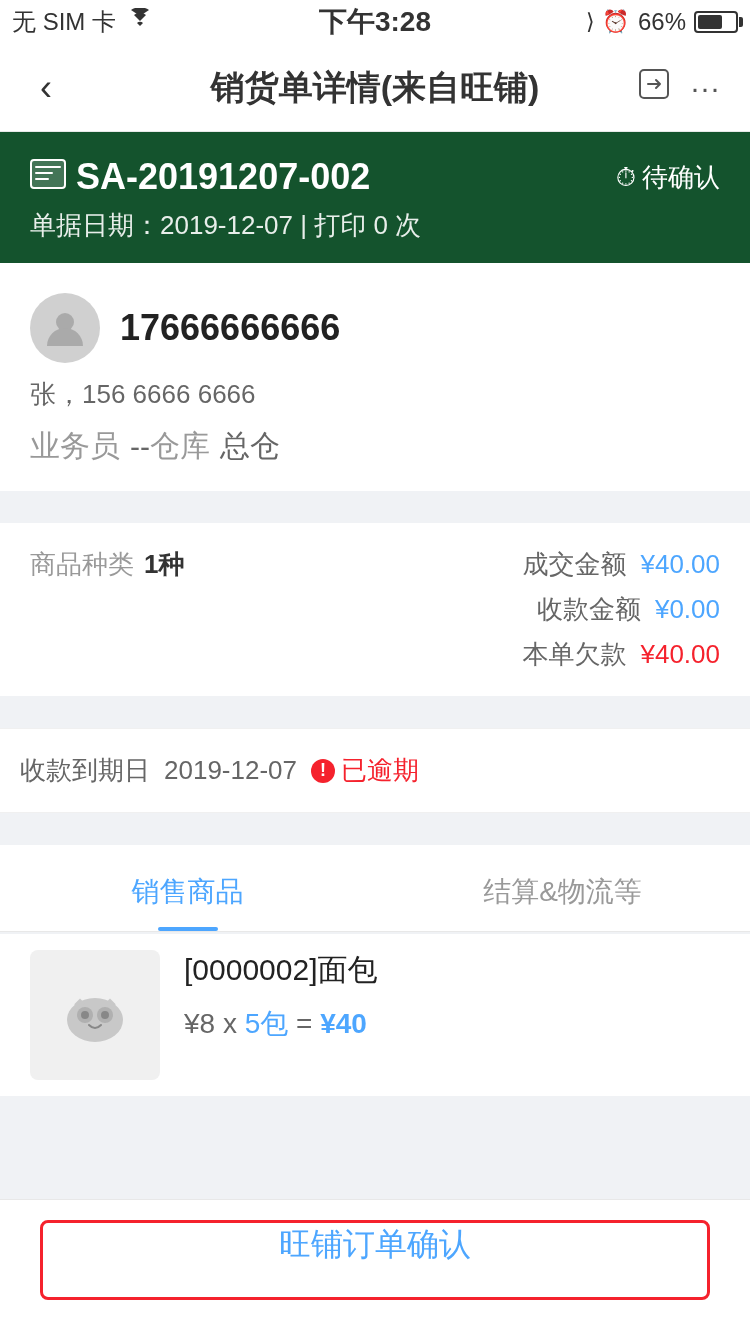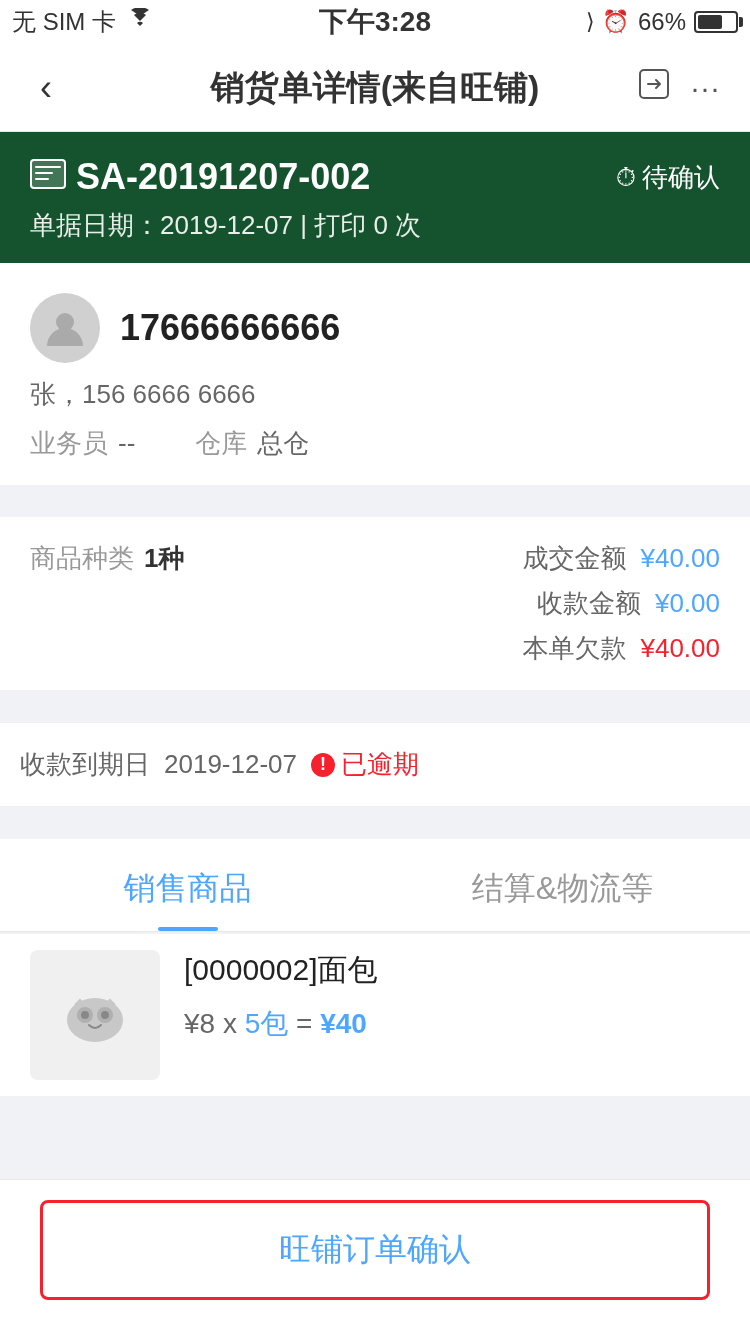--- a/index.html
+++ b/index.html
@@ -173,23 +173,22 @@
     }
     .customer-name {
       font-size: 26px;
       color: #666;
       margin-bottom: 14px;
       padding-left: 0;
     }
     .customer-meta {
       display: flex;
       align-items: center;
-      font-size: 26px;
+      font-size: 30px;
       color: #666;
-      gap: 60px;
     }
     .meta-item {
       display: flex;
       align-items: center;
       gap: 10px;
     }
     .meta-label {
       color: #999;
     }
 
@@ -278,21 +277,21 @@
     
     .tabs-section {
       background: #fff;
       display: flex;
       border-bottom: 1px solid #e8e8e8;
     }
     .tab-item {
       flex: 1;
       text-align: center;
       padding: 28px 0 20px;
-      font-size: 32px;
+      font-size: 28px;
       color: #999;
       position: relative;
       cursor: pointer;
     }
     .tab-item.active {
       color: #4da6ff;
     }
     .tab-item.active::after {
       content: '';
       position: absolute;
@@ -358,30 +357,30 @@
       position: fixed;
       bottom: 0;
       left: 0;
       width: 750px;
       background: #fff;
       padding: 20px 40px 34px;
       border-top: 1px solid #e8e8e8;
     }
     .confirm-btn {
       width: 100%;
-      height: 100px;
+      height: 80px;
       border: 3px solid #f5222d;
       border-radius: 8px;
       background: #fff;
       color: #4da6ff;
       font-size: 32px;
       font-weight: 500;
       cursor: pointer;
       display: flex;
-      align-items: center;
+      align-items: flex-start;
       justify-content: center;
     }
 
     .divider {
       height: 16px;
       background: #f0f2f5;
     }
   </style>
 </head>
 <body>

